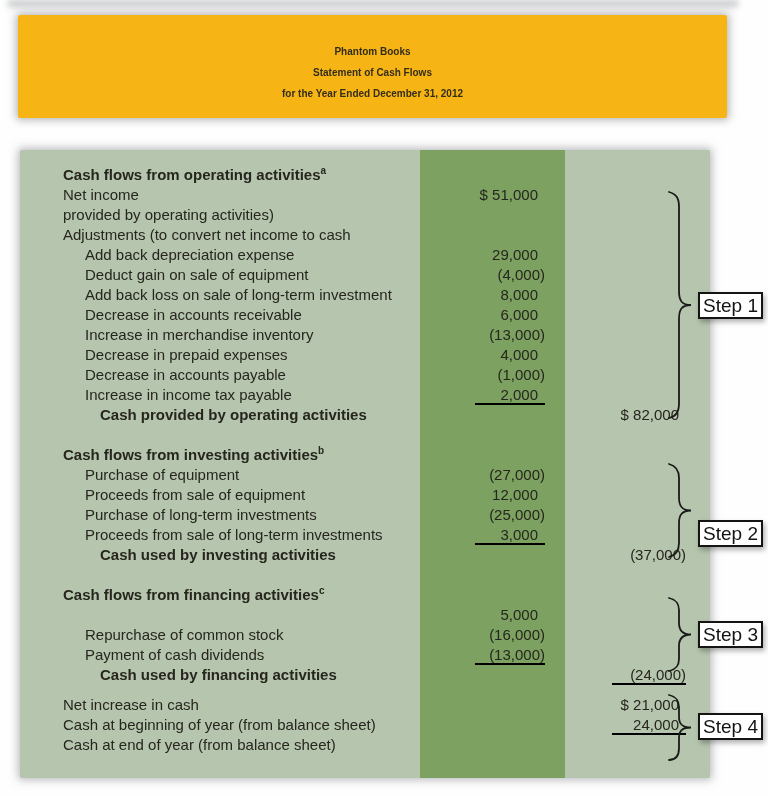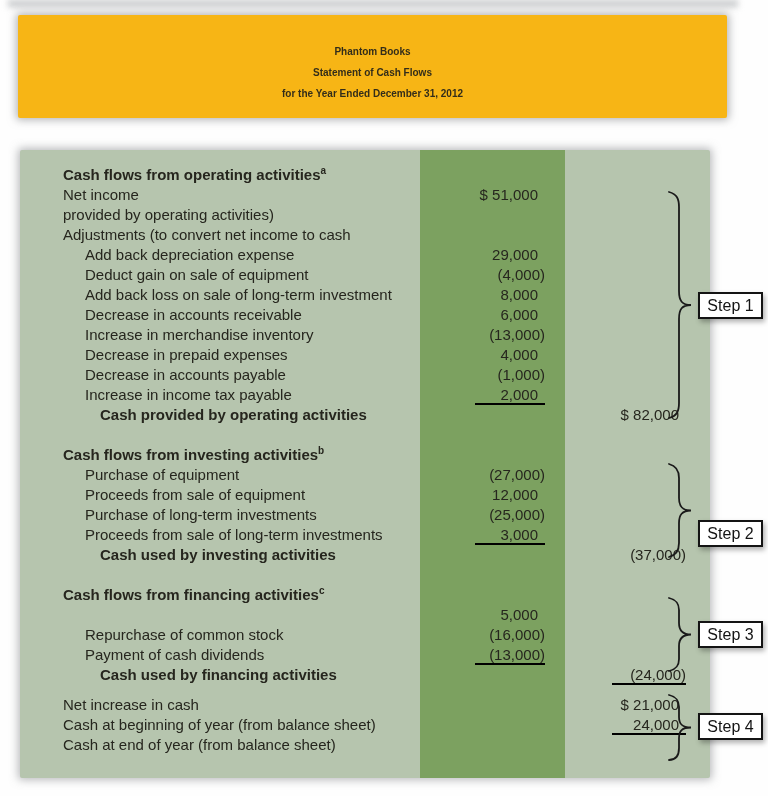--- a/index.html
+++ b/index.html
@@ -34,21 +34,21 @@
   .amt.mid { left:437px; width:70px; }
   .amt.rgt { left:574px; width:74px; }
   .plain { padding-right:7px; }
   .uline { border-bottom:2px solid #000000; }
 
   .brace { position:absolute; left:666px; width:30px; overflow:visible; z-index:3; }
   .brace path { fill:none; stroke:#1a1a1a; stroke-width:1.8; stroke-linecap:round; }
 
   .stepbox { position:absolute; left:698px; width:65px; height:27px; background:#ffffff;
     border:2px solid #141414; display:flex; align-items:center; justify-content:center;
-    font-size:16px; color:#141414; z-index:4; box-shadow:2px 3px 5px rgba(0,0,0,0.3); }
+    font-size:19px; color:#141414; z-index:4; box-shadow:2px 3px 5px rgba(0,0,0,0.3); }
 </style>
 </head>
 <body>
 
 <div class="page">
 
   <div class="top-shadow"></div>
 
   <div class="banner">
     <div>Phantom Books</div>

